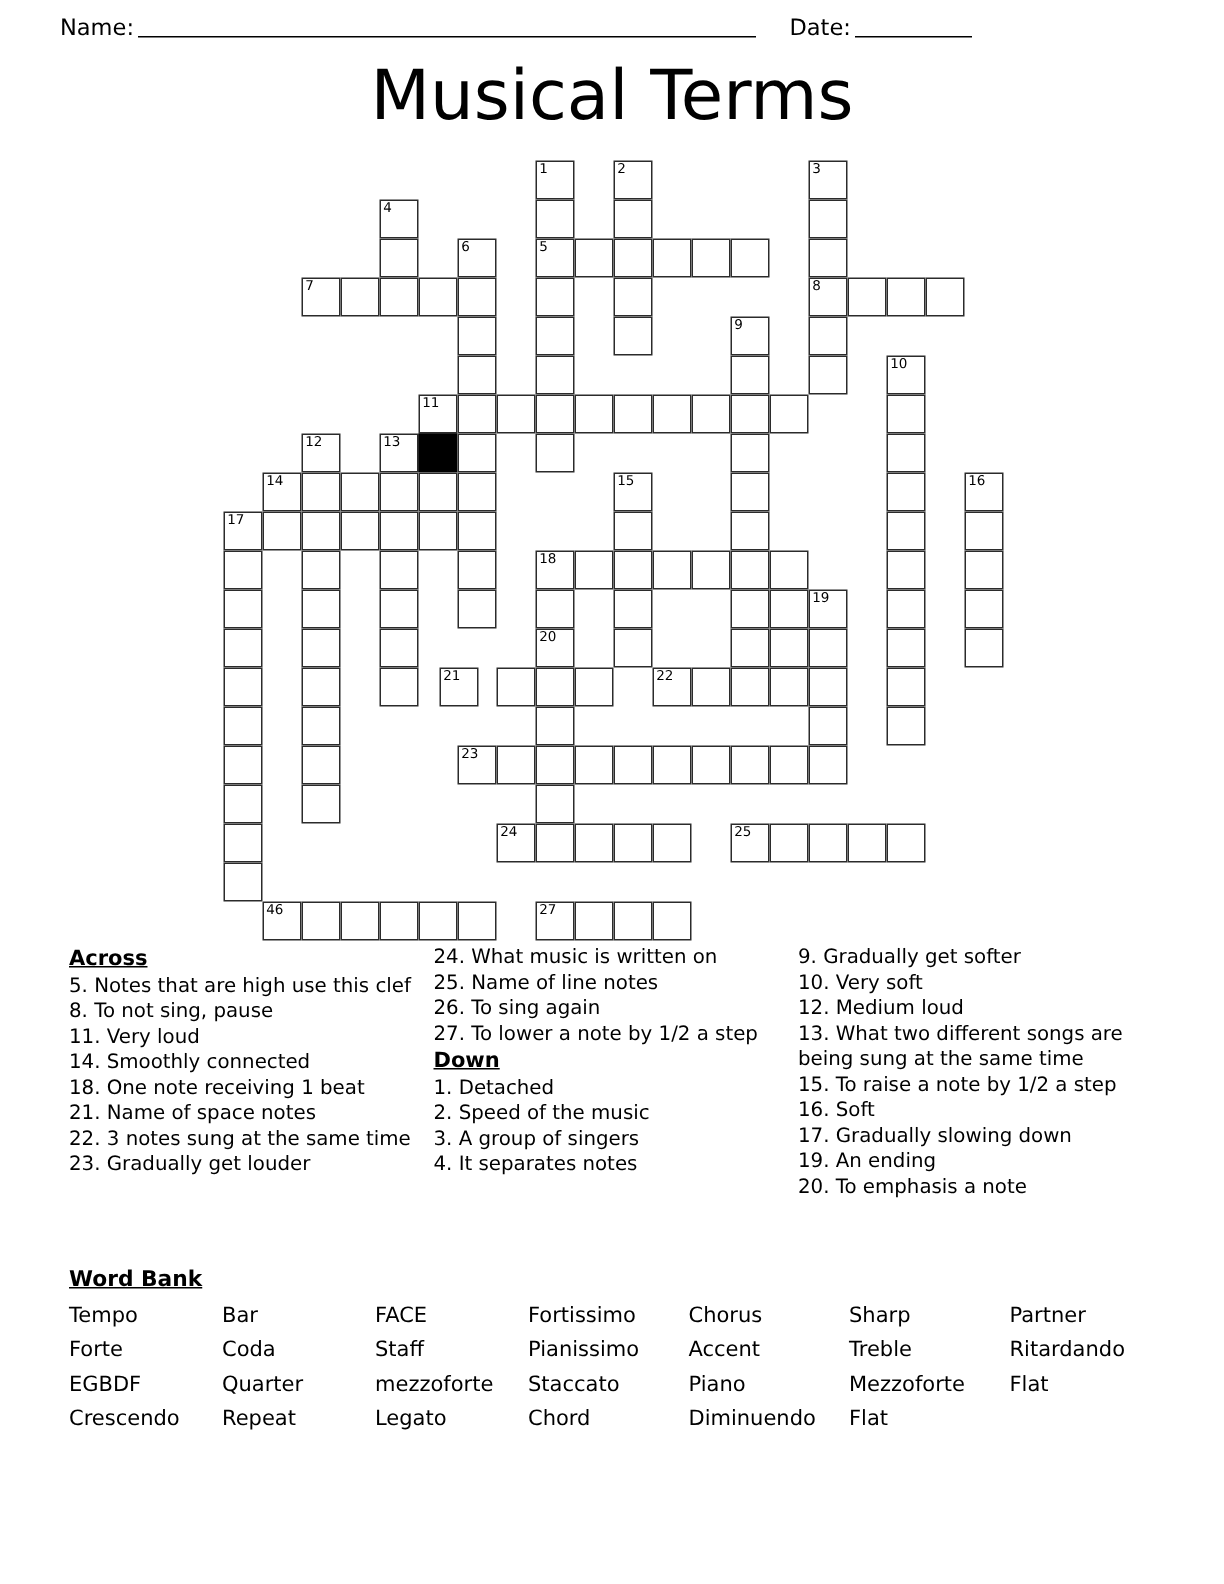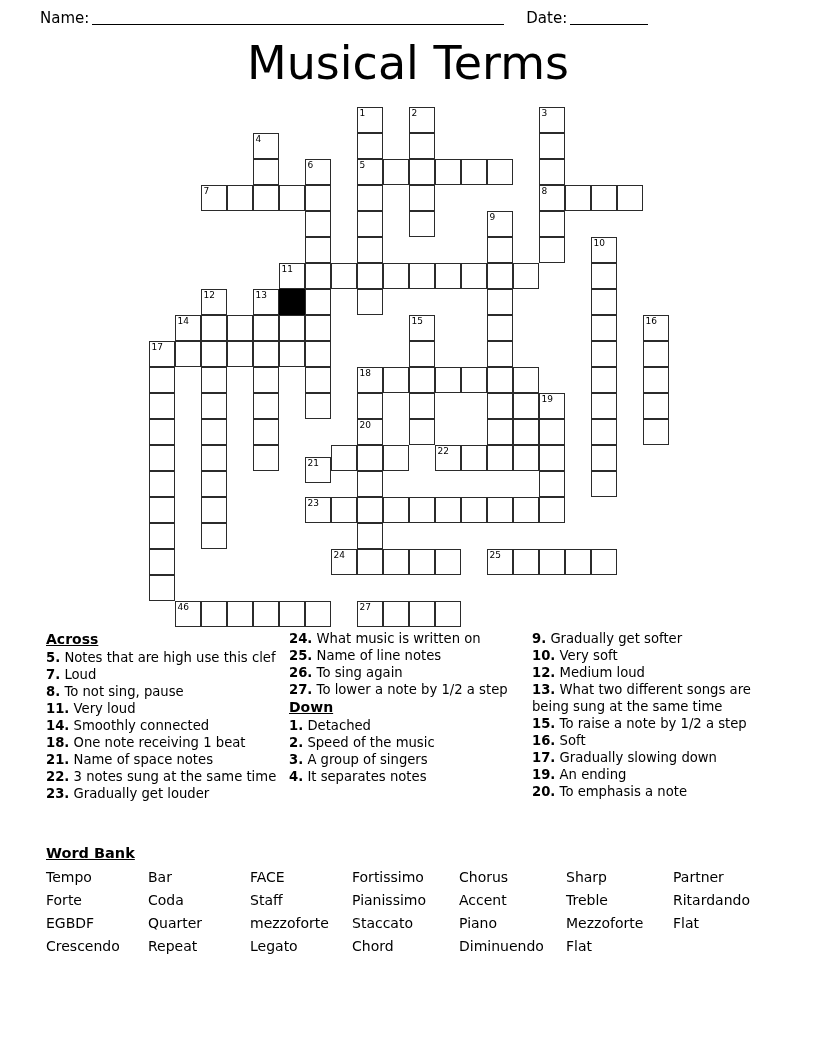--- a/index.html
+++ b/index.html
@@ -104,21 +104,21 @@
   .clue-col.c3 { width: 242px; }
   .section-head {
     font-weight: bold;
     text-decoration: underline;
     font-size: 14px;
     line-height: 19px;
   }
   .clue {
     margin: 0;
   }
-  .clue b { font-weight: bold; }
+  .clue b { font-weight: normal; }
 
   
   #wordbank-head {
     position: absolute;
     left: 46px;
     top: 845px;
     font-weight: bold;
     text-decoration: underline;
     font-size: 14.5px;
   }
@@ -295,21 +295,21 @@
     </div>
     <div class="cell" style="left: 260px; top: 312px;"></div>
     <div class="cell" style="left: 338px; top: 312px;"></div>
     <div class="cell" style="left: 364px; top: 312px;"></div>
     <div class="cell" style="left: 390px; top: 312px;"></div>
     <div class="cell" style="left: 442px; top: 312px;"></div>
     <div class="cell" style="left: 494px; top: 312px;"></div>
     <div class="cell" style="left: 0px; top: 338px;"></div>
     <div class="cell" style="left: 52px; top: 338px;"></div>
     <div class="cell" style="left: 104px; top: 338px;"></div>
-    <div class="cell" style="left: 156px; top: 338px; margin-top: 12px;">
+    <div class="cell" style="left: 144px; top: 338px;">
       <span class="num">21</span>
     </div>
     <div class="cell" style="left: 182px; top: 338px;"></div>
     <div class="cell" style="left: 208px; top: 338px;"></div>
     <div class="cell" style="left: 234px; top: 338px;"></div>
     <div class="cell" style="left: 286px; top: 338px;">
       <span class="num">22</span>
     </div>
     <div class="cell" style="left: 312px; top: 338px;"></div>
     <div class="cell" style="left: 338px; top: 338px;"></div>
@@ -367,21 +367,20 @@
     </div>
     <div class="cell" style="left: 234px; top: 494px;"></div>
     <div class="cell" style="left: 260px; top: 494px;"></div>
     <div class="cell" style="left: 286px; top: 494px;"></div>
   </div>
 
 <div id="clues">
   <div class="clue-col c1">
       <div class="section-head">Across</div>
       <div class="clue"><b>5.</b><span> Notes that are high use this clef</span></div>
-      <div class="clue"><b>7.</b><span> Loud</span></div>
       <div class="clue"><b>8.</b><span> To not sing, pause</span></div>
       <div class="clue"><b>11.</b><span> Very loud</span></div>
       <div class="clue"><b>14.</b><span> Smoothly connected</span></div>
       <div class="clue"><b>18.</b><span> One note receiving 1 beat</span></div>
       <div class="clue"><b>21.</b><span> Name of space notes</span></div>
       <div class="clue"><b>22.</b><span> 3 notes sung at the same time</span></div>
       <div class="clue"><b>23.</b><span> Gradually get louder</span></div>
     </div>
   <div class="clue-col c2">
       <div class="clue"><b>24.</b><span> What music is written on</span></div>

